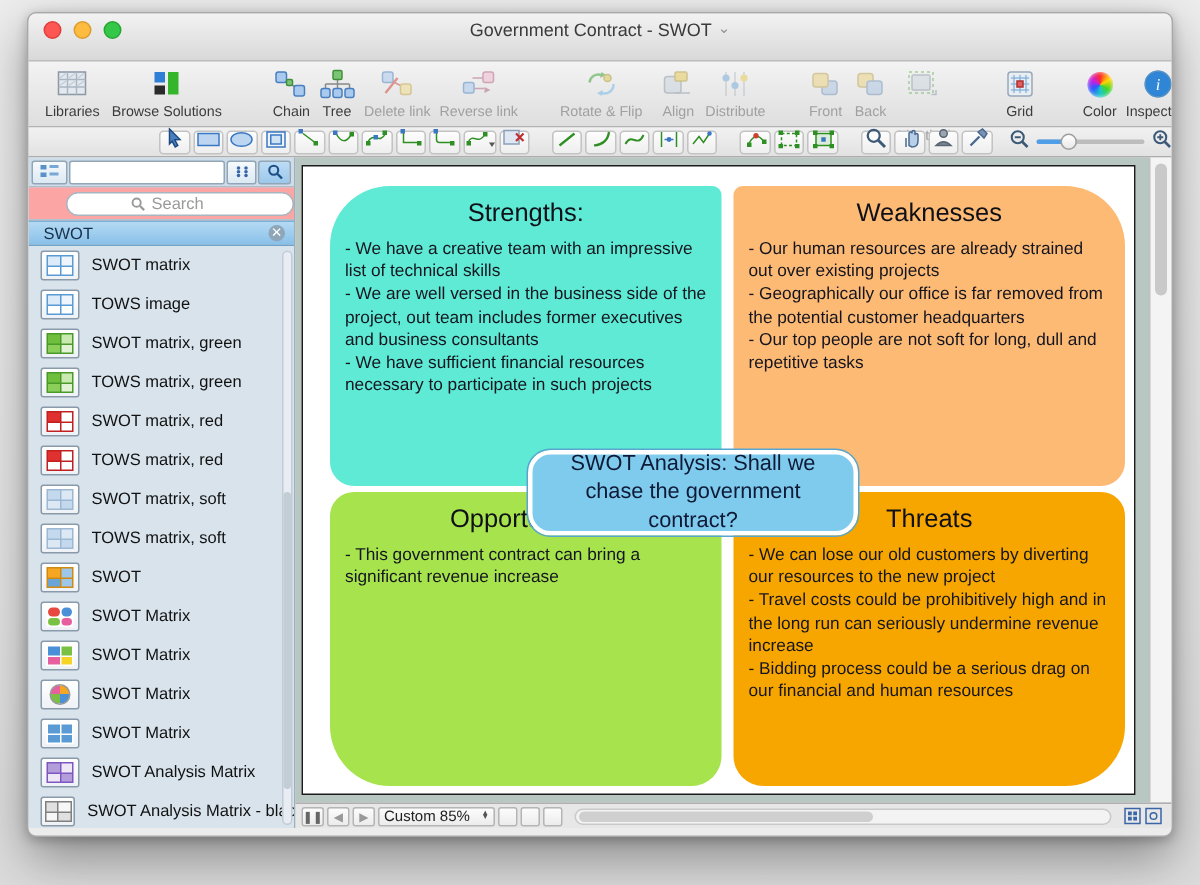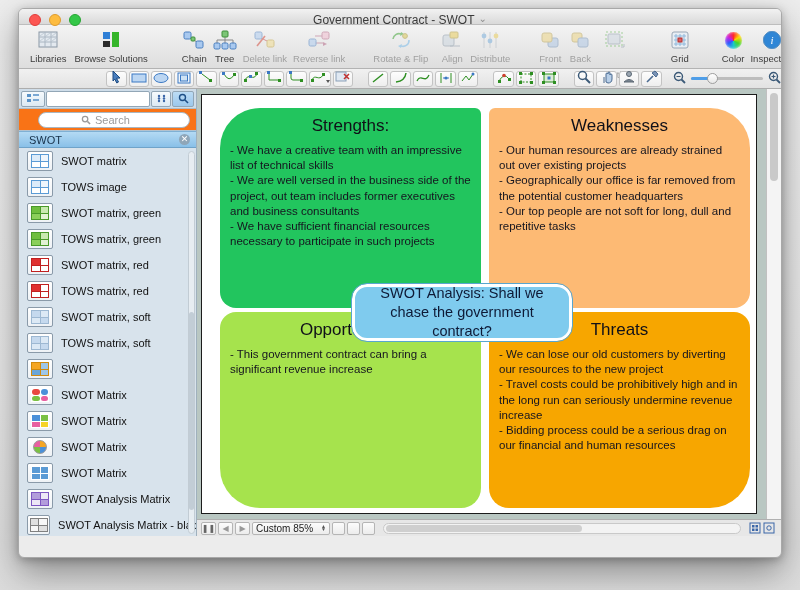--- a/index.html
+++ b/index.html
@@ -5,21 +5,21 @@
   * { margin:0; padding:0; box-sizing:border-box; }
   html,body { width:800px; height:590px; }
   body { font-family:"Liberation Sans", sans-serif; background:#e9e9e9; overflow:hidden; }
   .desktop { position:relative; width:800px; height:590px;
     background:linear-gradient(180deg,#ededed 0%,#e4e4e4 70%,#dcdcdc 100%); }
   .window { position:absolute; left:18px; top:8px; width:764px; height:550px;
     border-radius:6px; background:#ececec; box-shadow:0 14px 34px rgba(0,0,0,.38), 0 2px 8px rgba(0,0,0,.25);
     overflow:hidden; border:1px solid #a8a8a8; }
 
   
-  .titlebar { position:relative; height:16px; background:linear-gradient(#f2f2f2,#d9d9d9);
+  .titlebar { position:relative; height:32px; background:linear-gradient(#f2f2f2,#d9d9d9);
     border-bottom:1px solid #bdbdbd; }
   .lights { position:absolute; left:10px; top:5px; display:flex; gap:8px; }
   .light { width:12px; height:12px; border-radius:50%; display:inline-block; }
   .light.red { background:#fc5753; border:1px solid #df3e3a; }
   .light.yellow { background:#fdbc40; border:1px solid #de9b2d; }
   .light.green { background:#34c748; border:1px solid #27a532; }
   .title { height:22px; display:flex; align-items:center; justify-content:center;
     font-size:12px; color:#3a3a3a; gap:4px; }
   .title .chev { color:#8f8f8f; font-size:10px; margin-top:-3px; }
 
@@ -51,21 +51,21 @@
   .content { position:relative; height:447px; display:flex; }
 
   
   .sidebar { position:relative; width:178px; background:#d8e3ec; border-right:1px solid #9fb0bd; overflow:hidden; }
   .sb-top { height:20px; display:flex; align-items:center; gap:1px; padding:1px 2px; background:#cfdde9;
     border-bottom:1px solid #aebdc9; }
   .sb-btn { height:16px; border:1px solid #92a6b6; border-radius:2px; background:linear-gradient(#f6fafd,#dce9f3);
     display:flex; align-items:center; justify-content:center; }
   .sb-btn.sel { background:linear-gradient(#bcdcf5,#9cc8ec); }
   .sb-field { flex:1; height:16px; background:#fff; border:1px solid #92a6b6; border-radius:2px; }
-  .sb-search { height:22px; display:flex; align-items:center; justify-content:flex-start; background:#f97316;
+  .sb-search { height:22px; display:flex; align-items:center; justify-content:flex-end; background:#fca5a5;
     border-bottom:1px solid #b4c2ce;padding-left:19px; }
   .searchbox { width:152px; height:16px; background:#fff; border:1px solid #a9b6c0; border-radius:9px;
     display:flex; align-items:center; justify-content:center; gap:4px; }
   .searchbox input { border:none; outline:none; width:52px; font-size:11px; color:#555; background:transparent; }
   .searchbox input::placeholder { color:#9a9a9a; }
   .sb-section { height:17px; background:linear-gradient(#b4daf4,#89c0e8); border-top:1px solid #7fb0d4;
     border-bottom:1px solid #6fa3c9; display:flex; align-items:center; padding:0 6px 0 10px;
     font-size:11px; color:#17314a; }
   .sb-close { margin-left:auto; width:11px; height:11px; border-radius:50%; background:#8fa6b8; color:#fff;
     font-size:9px; line-height:11px; text-align:center; }
@@ -665,21 +665,21 @@
             </div>
           </div>
         <div class="sb-scroll">
             <div class="sb-thumb"></div>
           </div>
       </div>
 
       <div class="canvasarea">
         <div class="page" id="page">
 
-        <div class="quad" style="left: 18px; top: 13px; width: 261px; height: 200px; background: #22c55e; border-radius: 40px 6px 4px 16px;">
+        <div class="quad" style="left: 18px; top: 13px; width: 261px; height: 200px; background: #5eead4; border-radius: 40px 6px 4px 16px;">
               <div class="qtitle">Strengths:</div>
     <div class="qbody">
                 <div>- We have a creative team with an impressive list of technical skills</div>
                 <div>- We are well versed in the business side of the project, out team includes former executives and business consultants</div>
                 <div>- We have sufficient financial resources necessary to participate in such projects</div>
               </div>
             </div>
             <div class="quad" style="left: 287px; top: 13px; width: 261px; height: 200px; background: #fdba74; border-radius: 6px 40px 16px 4px;">
               <div class="qtitle">Weaknesses</div>
     <div class="qbody">

